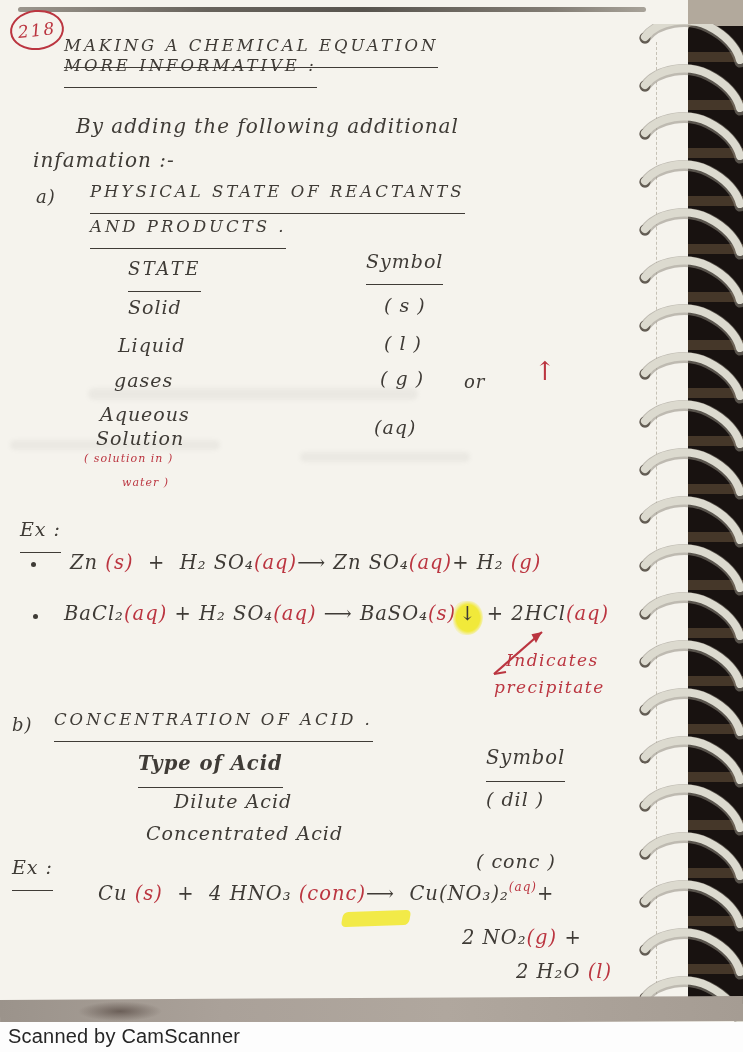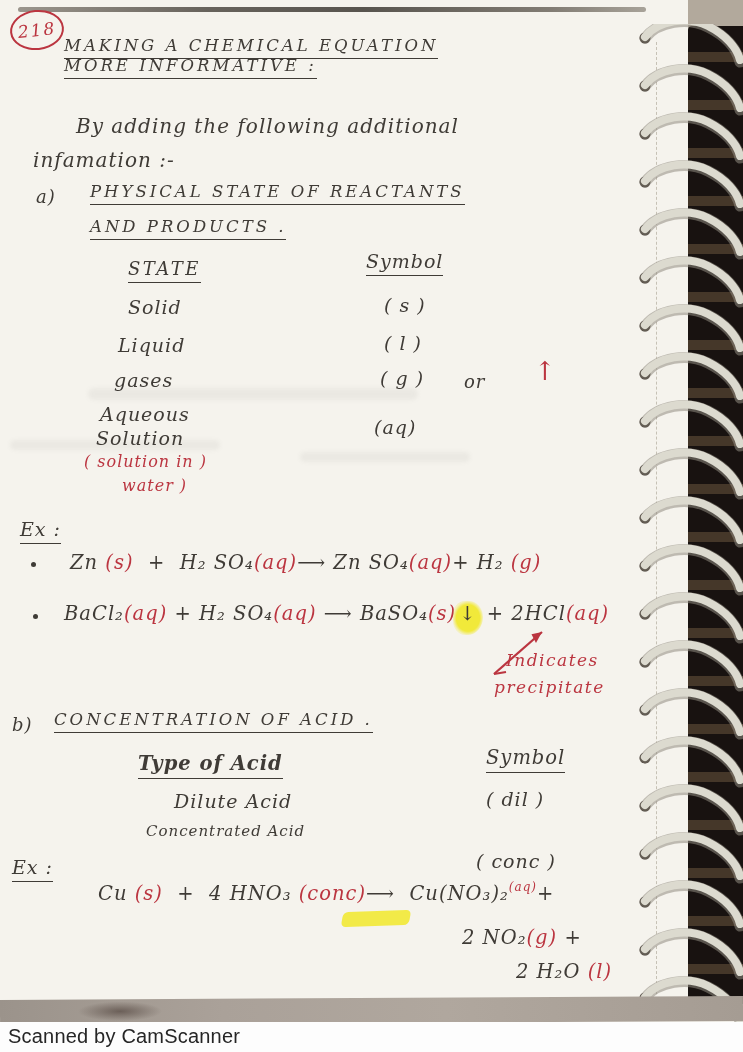--- a/index.html
+++ b/index.html
@@ -8,21 +8,21 @@
     --hl:#f1e93a;
     --paper:#f5f3ed;
   }
   html,body{margin:0;padding:0;}
   body{width:743px;height:1052px;overflow:hidden;background:#fff;
        font-family:"DejaVu Serif","Liberation Serif",serif;}
   .stage{position:relative;width:743px;height:1052px;background:var(--paper);}
   .abs{position:absolute;}
   .hw{font-style:italic;color:var(--ink);white-space:nowrap;letter-spacing:1px;}
   .caps{letter-spacing:3px;font-size:16.5px;}
-  .u-line{border-bottom:1.7px solid var(--ink);padding-bottom:3px;}
+  .u-line{border-bottom:1.7px solid var(--ink);padding-bottom:12px;}
   .red{color:var(--red);}
   .seg{white-space:pre;}
   .seg.sup{font-size:12px;position:relative;top:-9px;}
   .seg.hl{background:radial-gradient(closest-side,var(--hl) 78%,rgba(241,233,58,.25));
           border-radius:48% 56% 62% 50%;padding:1px 6px 10px 6px;margin:-2px -3px -10px -3px;}
   .ghost{background:#84837d;opacity:.09;filter:blur(2px);border-radius:6px;}
   .top-edge{left:18px;top:7px;width:628px;height:5px;
             background:linear-gradient(90deg,#8a847b,#4e4942 30%,#3c3832 55%,#6d675e 85%,#9a948a);
             border-radius:3px;opacity:.85;}
   .spine-top{left:688px;top:0;width:55px;height:28px;background:#b2a99c;}
@@ -36,21 +36,21 @@
         linear-gradient(90deg,#9b938b,#aaa199 30%,#b0a79e 60%,#a59c93 100%);
       transform:rotate(-.3deg);}
   .footer-strip{left:0;top:1022px;width:743px;height:30px;background:#fdfdfd;}
   .footer-text{left:8px;top:1025px;font-family:"Liberation Sans","DejaVu Sans",sans-serif;
                font-size:20px;color:#262626;letter-spacing:.2px;}
   .pagenum{left:10px;top:10px;width:50px;height:36px;border:2.2px solid var(--red);
            border-radius:50%;display:flex;align-items:center;justify-content:center;
            color:var(--red);font-size:17px;font-style:italic;transform:rotate(-6deg);
            letter-spacing:2px;}
   .bullet{width:5px;height:5px;border-radius:50%;background:var(--ink);}
-  .note-red{color:var(--red);font-size:16px;}
+  .note-red{color:var(--red);font-size:11px;}
   .eq{font-size:19.5px;}
   .yellow-swatch{left:342px;top:911px;width:68px;height:15px;background:var(--hl);
                  border-radius:5px;transform:rotate(-2deg) skewX(-12deg);opacity:.92;}
   .ann{color:var(--red);font-size:17px;letter-spacing:1.5px;}
   svg{display:block;}
 </style>
 </head>
 <body>
 
 <div class="stage">
@@ -113,21 +113,21 @@
 
   <div class="abs hw" style="left:12px;top:714px;font-size:18px;">b)</div>
   <div class="abs hw caps u-line" style="left:54px;top:710px;">CONCENTRATION OF ACID .</div>
 
   <div class="abs hw u-line" style="left:138px;top:752px;font-size:19.5px;font-weight:bold;">Type of Acid</div>
   <div class="abs hw u-line" style="left:486px;top:746px;font-size:19.5px;">Symbol</div>
 
   <div class="abs hw" style="left:174px;top:790px;font-size:19px;">Dilute Acid</div>
   <div class="abs hw" style="left:486px;top:788px;font-size:19px;">( dil )</div>
 
-  <div class="abs hw" style="left:146px;top:822px;font-size:15px;">Concentrated Acid</div>
+  <div class="abs hw" style="left:146px;top:822px;font-size:19px;">Concentrated Acid</div>
   <div class="abs hw" style="left:476px;top:850px;font-size:19px;">( conc )</div>
 
   <div class="abs hw u-line" style="left:12px;top:856px;font-size:19px;">Ex :</div>
 
   <div class="abs yellow-swatch"></div>
   <div class="abs hw eq" style="left:98px;top:882px;"><span class="seg">Cu </span><span class="seg red">(s)</span><span class="seg">  +  4 HNO₃ </span><span class="seg red">(conc)</span><span class="seg">⟶  </span><span class="seg">Cu(NO₃)₂</span><span class="seg red sup">(aq)</span><span class="seg">+</span></div>
   <div class="abs hw eq" style="left:462px;top:926px;"><span class="seg">2 NO₂</span><span class="seg red">(g)</span><span class="seg"> +</span></div>
   <div class="abs hw eq" style="left:516px;top:960px;"><span class="seg">2 H₂O </span><span class="seg red">(l)</span></div>
 
   <div class="abs spine-top"></div>

